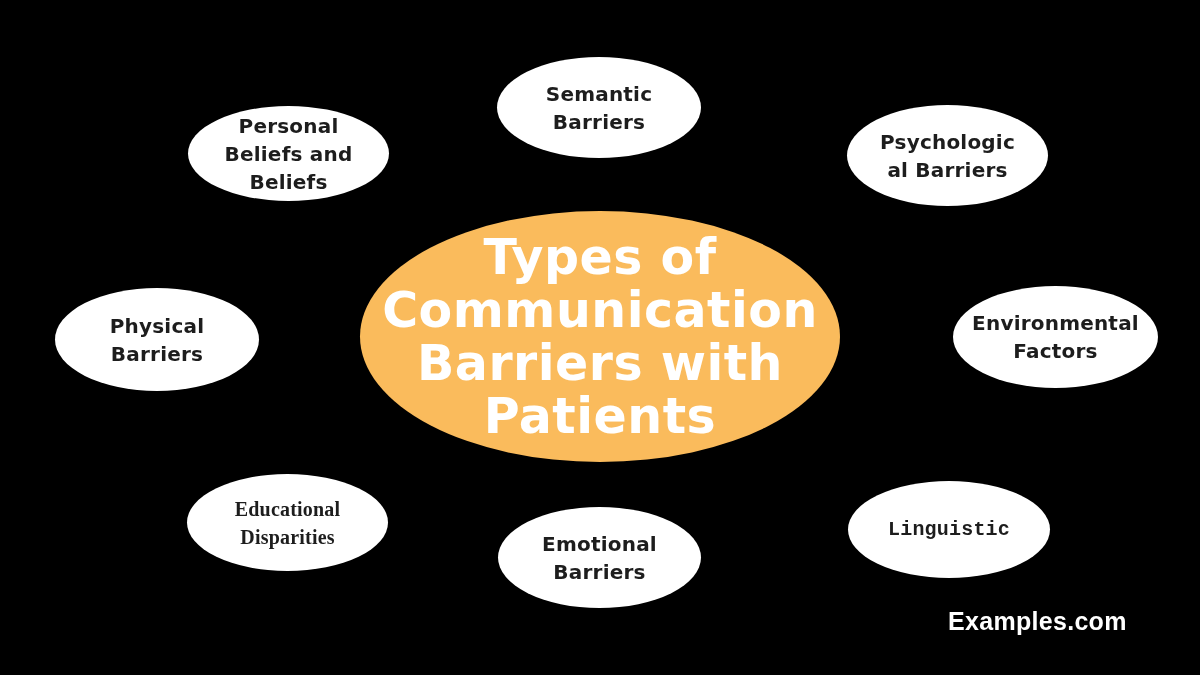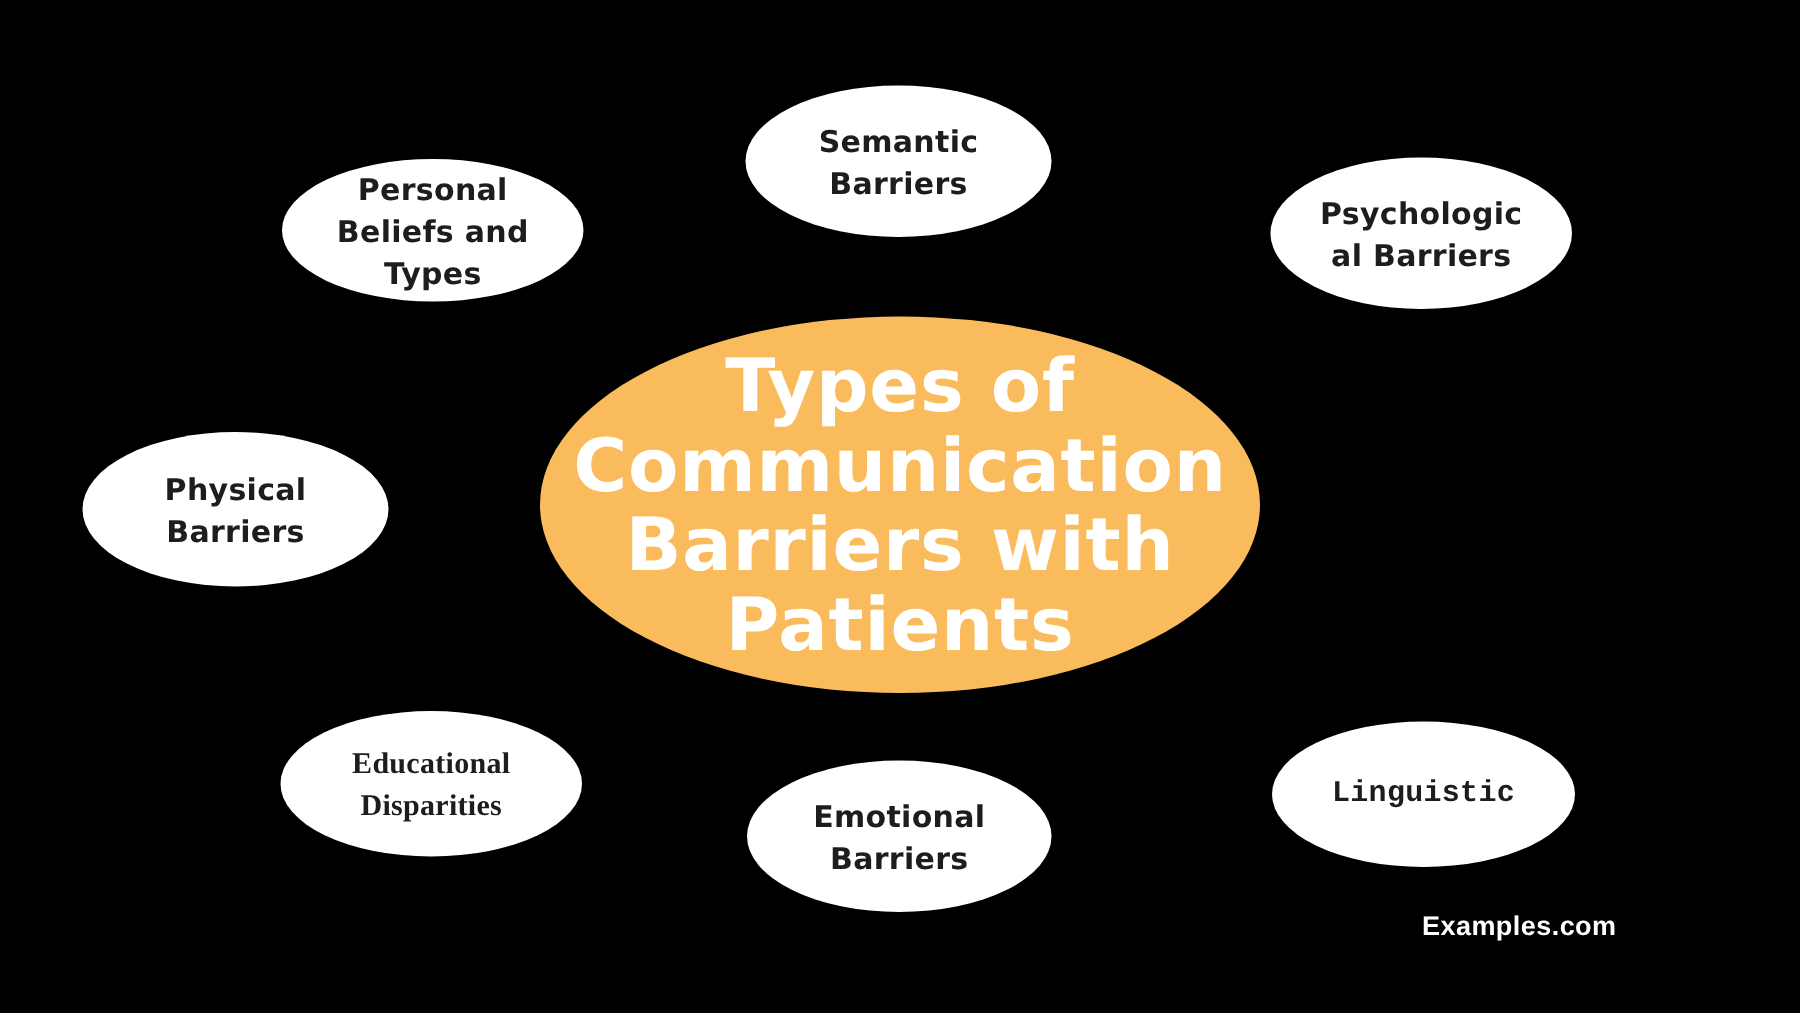--- a/index.html
+++ b/index.html
@@ -50,21 +50,21 @@
     width: 100%;
     height: 100%;
     overflow: visible;
   }
   .watermark {
     position: absolute;
     left: 948px;
     top: 607px;
     color: #fff;
     font-weight: bold;
-    font-size: 18px;
+    font-size: 25px;
     font-family: "Liberation Sans", sans-serif;
     letter-spacing: 0.3px;
   }
 </style>
 </head>
 <body>
 
 <div class="canvas">
 
   <svg width="0" height="0" style="position:absolute" aria-hidden="true">
@@ -84,28 +84,32 @@
   </div>
 
   <div class="ellipse node" style="left:497px; top:57px; width:204px; height:101px;">
     <span class="nline">Semantic</span>
     <span class="nline">Barriers</span>
   </div>
 
   <div class="ellipse node" style="left:188px; top:106px; width:201px; height:95px;">
     <span class="nline">Personal</span>
     <span class="nline">Beliefs and</span>
-    <span class="nline">Types</span>
+    <span class="nline">Beliefs</span>
   </div>
 
   <div class="ellipse node" style="left:847px; top:105px; width:201px; height:101px;">
     <span class="nline">Psychologic</span>
     <span class="nline">al Barriers</span>
   </div>
 
+  <div class="ellipse node" style="left:953px; top:286px; width:205px; height:102px;">
+    <span class="nline">Environmental</span>
+    <span class="nline">Factors</span>
+  </div>
 
   <div class="ellipse node" style="left:848px; top:481px; width:202px; height:97px;font-family:Liberation Mono, monospace;">
     <span class="nline">Linguistic</span>
   </div>
 
   <div class="ellipse node" style="left:498px; top:507px; width:203px; height:101px;">
     <span class="nline">Emotional</span>
     <span class="nline">Barriers</span>
   </div>
 

